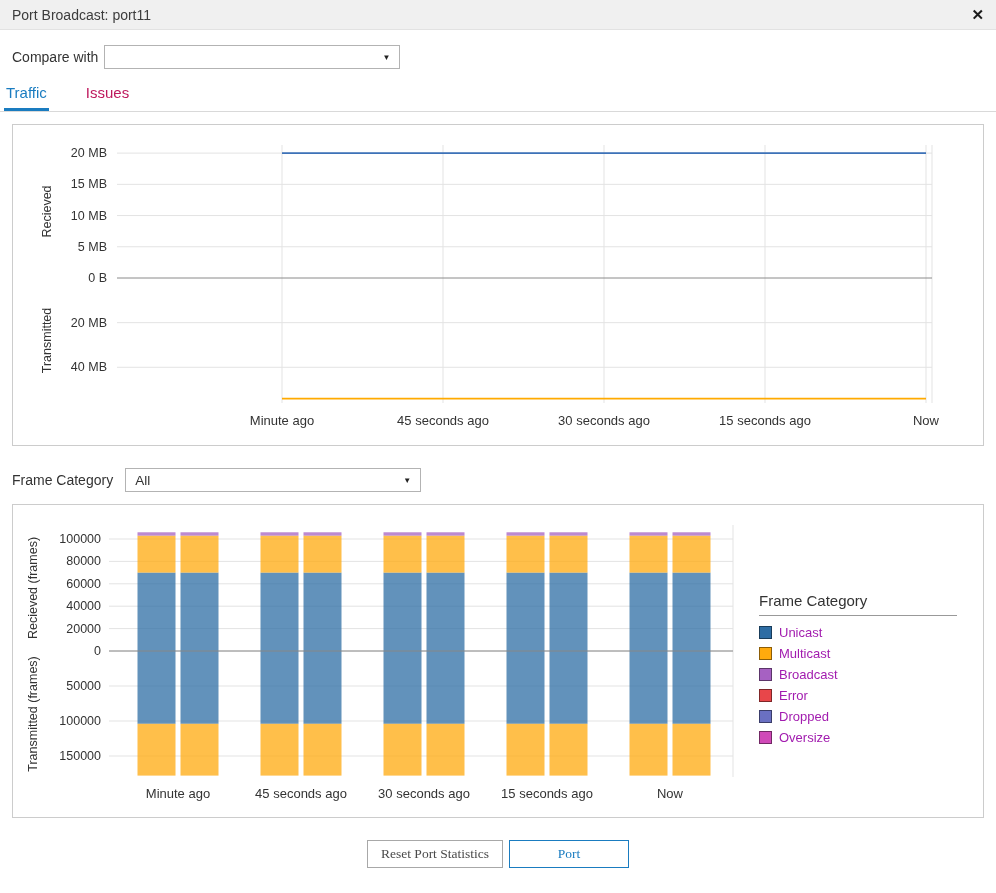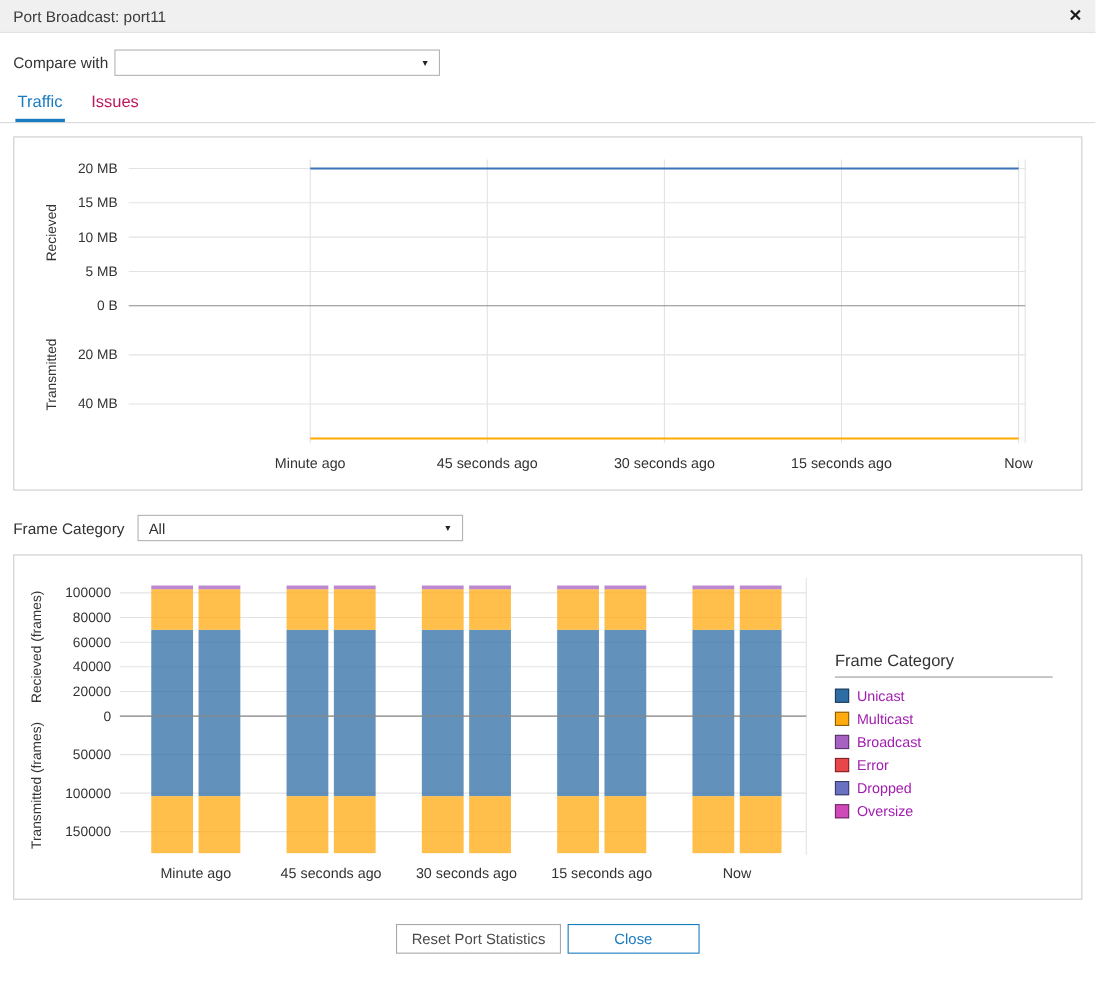--- a/index.html
+++ b/index.html
@@ -6,32 +6,32 @@
   html,body{width:996px}
   body{height:893px;font-family:"Liberation Sans",sans-serif;background:#fff;color:#333;font-size:14px;overflow:hidden}
   .titlebar{height:30px;background:#f0f0f0;border-bottom:1px solid #e2e2e2;display:flex;align-items:center;justify-content:space-between;padding:0 12px}
   .titlebar .title{font-size:14px;color:#3c3c3c}
   .close{font-size:15px;font-weight:bold;color:#1a1a1a;cursor:pointer;line-height:1}
   .content{padding:0 12px}
   .compare-row{display:flex;align-items:center;gap:6px;margin:15px 0 8px}
   .row-label{font-size:14px;color:#333}
   .select{width:296px;height:24px;border:1px solid #b3b3b3;background:#fff;display:flex;align-items:center;justify-content:space-between;padding:0 9px;font-size:13.5px;cursor:pointer}
   .caret{font-size:8px;color:#222}
-  .tabs{display:flex;gap:22px;border-bottom:1px solid #d9d9d9;margin:0 -12px;padding:0 14px}
+  .tabs{display:flex;gap:35px;border-bottom:1px solid #d9d9d9;margin:0 -12px;padding:0 4px}
   .tab{padding:7px 2px 7px;font-size:15px;color:#be185d;cursor:pointer;border-bottom:3px solid transparent}
   .tab.active{color:#1a7cc0;border-bottom-color:#1a7cc0}
   .panel{border:1px solid #ccc;margin-top:12px;padding:6px 4px;background:#fff}
   .panel2{display:flex;align-items:center}
   .legend{margin-top:20px;width:198px;flex:0 0 auto}
   .legend-title{font-size:15px;color:#333;padding-bottom:6px;border-bottom:1px solid #999;margin-bottom:9px}
   .legend-item{display:flex;align-items:center;gap:7px;margin-bottom:6px;font-size:13px;color:#a21caf;cursor:pointer}
   .swatch{width:13px;height:13px;display:inline-block;border:1px solid rgba(0,0,0,.45)}
   .fc-row{display:flex;align-items:center;gap:12px;margin:22px 0 0}
   .footer{display:flex;justify-content:center;gap:6px;margin:22px 0 0}
-  .btn{background:#fff;border:1px solid #a8a8a8;color:#4a4a4a;font-size:13.5px;padding:5px 13px;font-family:Liberation Sans, sans-serif;cursor:pointer}
+  .btn{background:#fff;border:1px solid #a8a8a8;color:#4a4a4a;font-size:13.5px;padding:5px 13px;font-family:Liberation Serif, serif;cursor:pointer}
   .btn-close{border-color:#1a7cc0;color:#1a7cc0;width:120px}
   svg{display:block}
   svg text{font-family:"Liberation Sans",sans-serif}
 </style>
 </head>
 <body>
 
 <div>
   <div class="titlebar">
     <span class="title">Port Broadcast: port11</span>
@@ -201,17 +201,17 @@
             <div class="legend-item">
               <span class="swatch" style="background: rgb(208, 73, 184);"></span>
               <span>Oversize</span>
             </div>
           </div>
       </div>
     </div>
 
     <div class="footer">
       <button class="btn">Reset Port Statistics</button>
-      <button class="btn btn-close">Close</button>
+      <button class="btn btn-close">Port</button>
     </div>
 
   </div>
 </div>
 
 </body></html>

